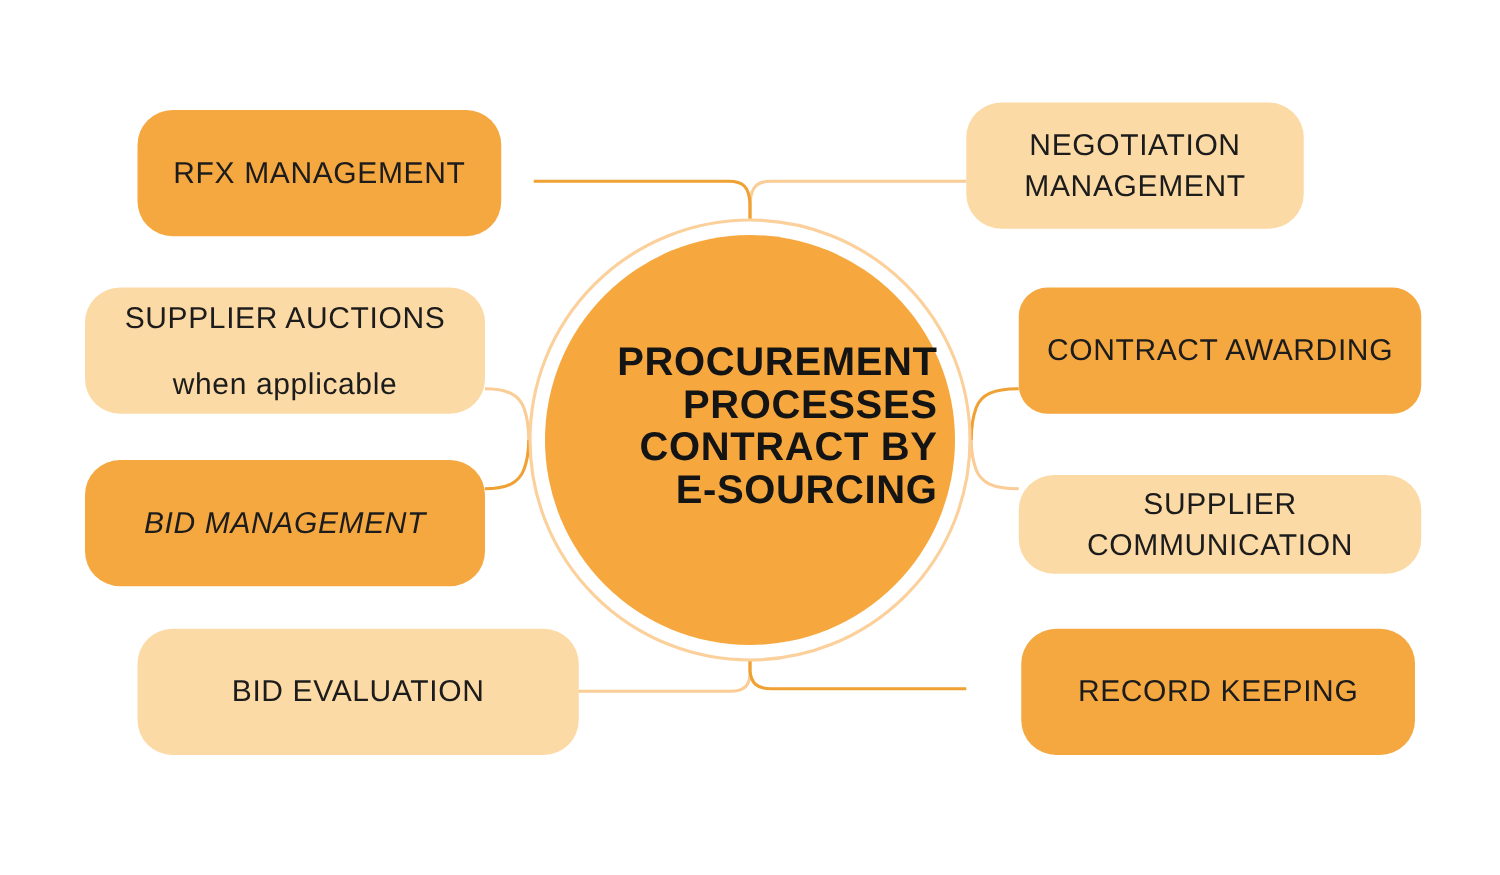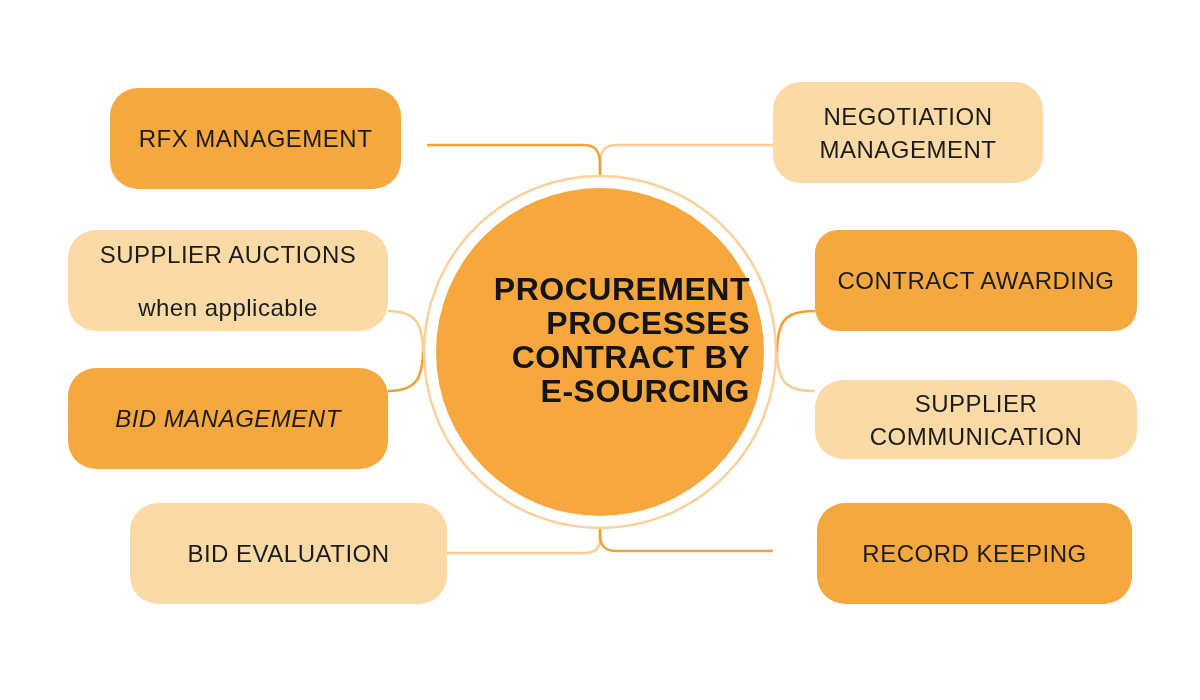--- a/index.html
+++ b/index.html
@@ -37,21 +37,21 @@
   }
   .node .label { text-transform: uppercase; }
   .node .sublabel { text-transform: none; }
   .node.dark  { background: #f5a740; }
   .node.light { background: #fcdaa5; }
 
   
   .pos-left-1  { left: 110px; top:  88px; width: 291px; height: 101px; }
   .pos-left-2  { left:  68px; top: 230px; width: 320px; height: 101px; gap: 20px; }
   .pos-left-3  { left:  68px; top: 368px; width: 320px; height: 101px; font-style: italic; }
-  .pos-left-4  { left: 110px; top: 503px; width: 317px; height: 101px; margin-left: 20px; }
+  .pos-left-4  { left: 110px; top: 503px; width: 353px; height: 101px; }
   
   .pos-right-1 { left: 773px; top:  82px; width: 270px; height: 101px; padding-left: 12px; }
   .pos-right-2 { left: 815px; top: 230px; width: 322px; height: 101px; border-radius: 23px; }
   .pos-right-3 { left: 815px; top: 368px; width: 322px; height: 79px; margin-top: 12px; }
   .pos-right-4 { left: 817px; top: 503px; width: 315px; height: 101px; }
 
   .center-title {
     position: absolute;
     left: 450px;
     top: 272px;

